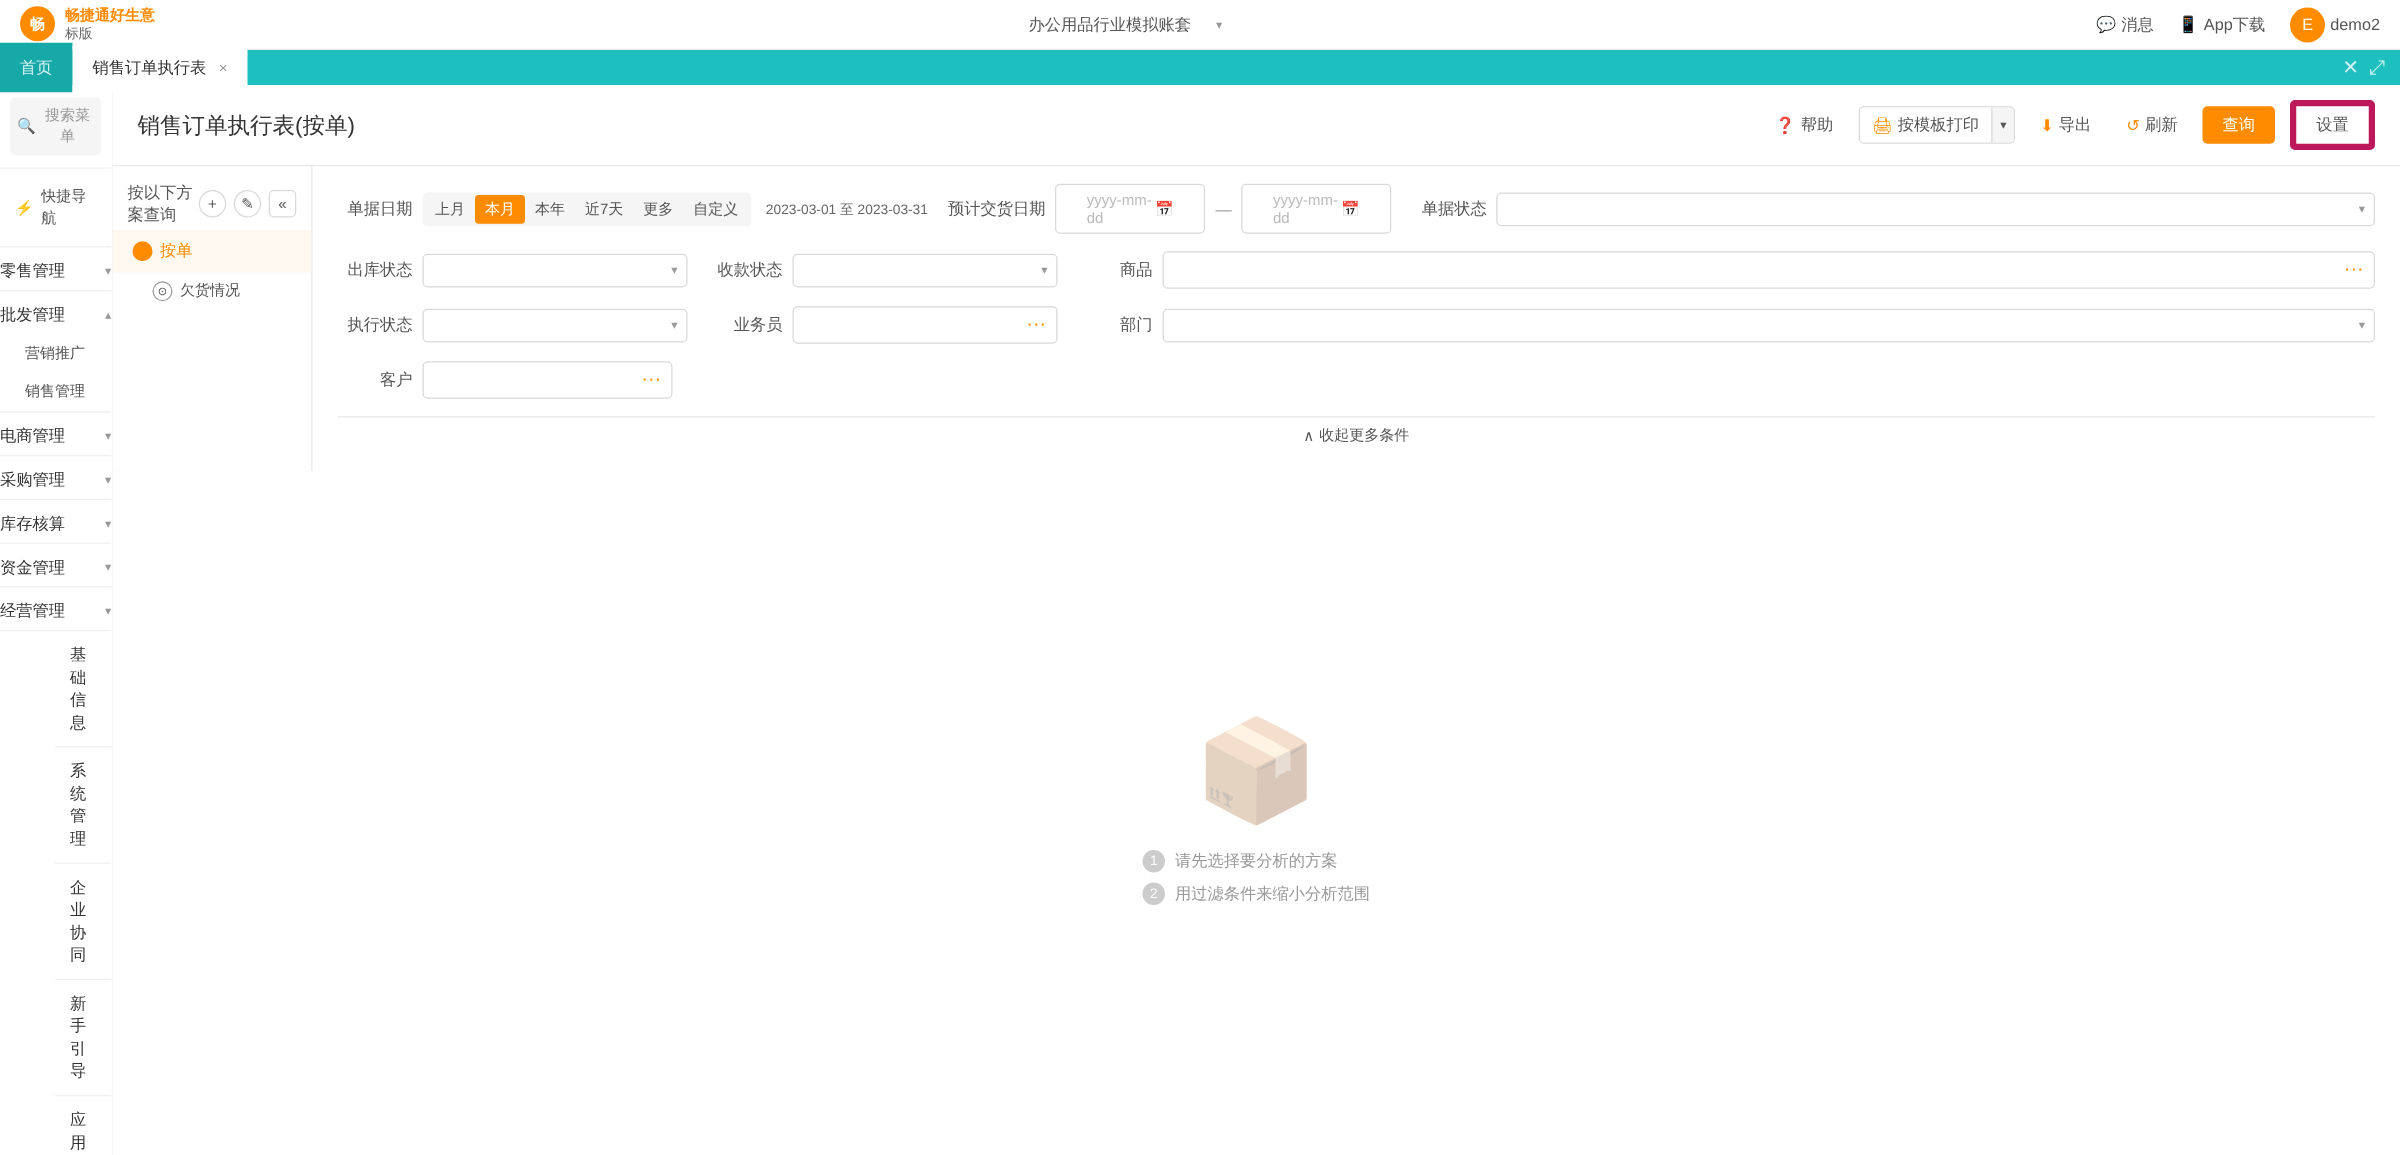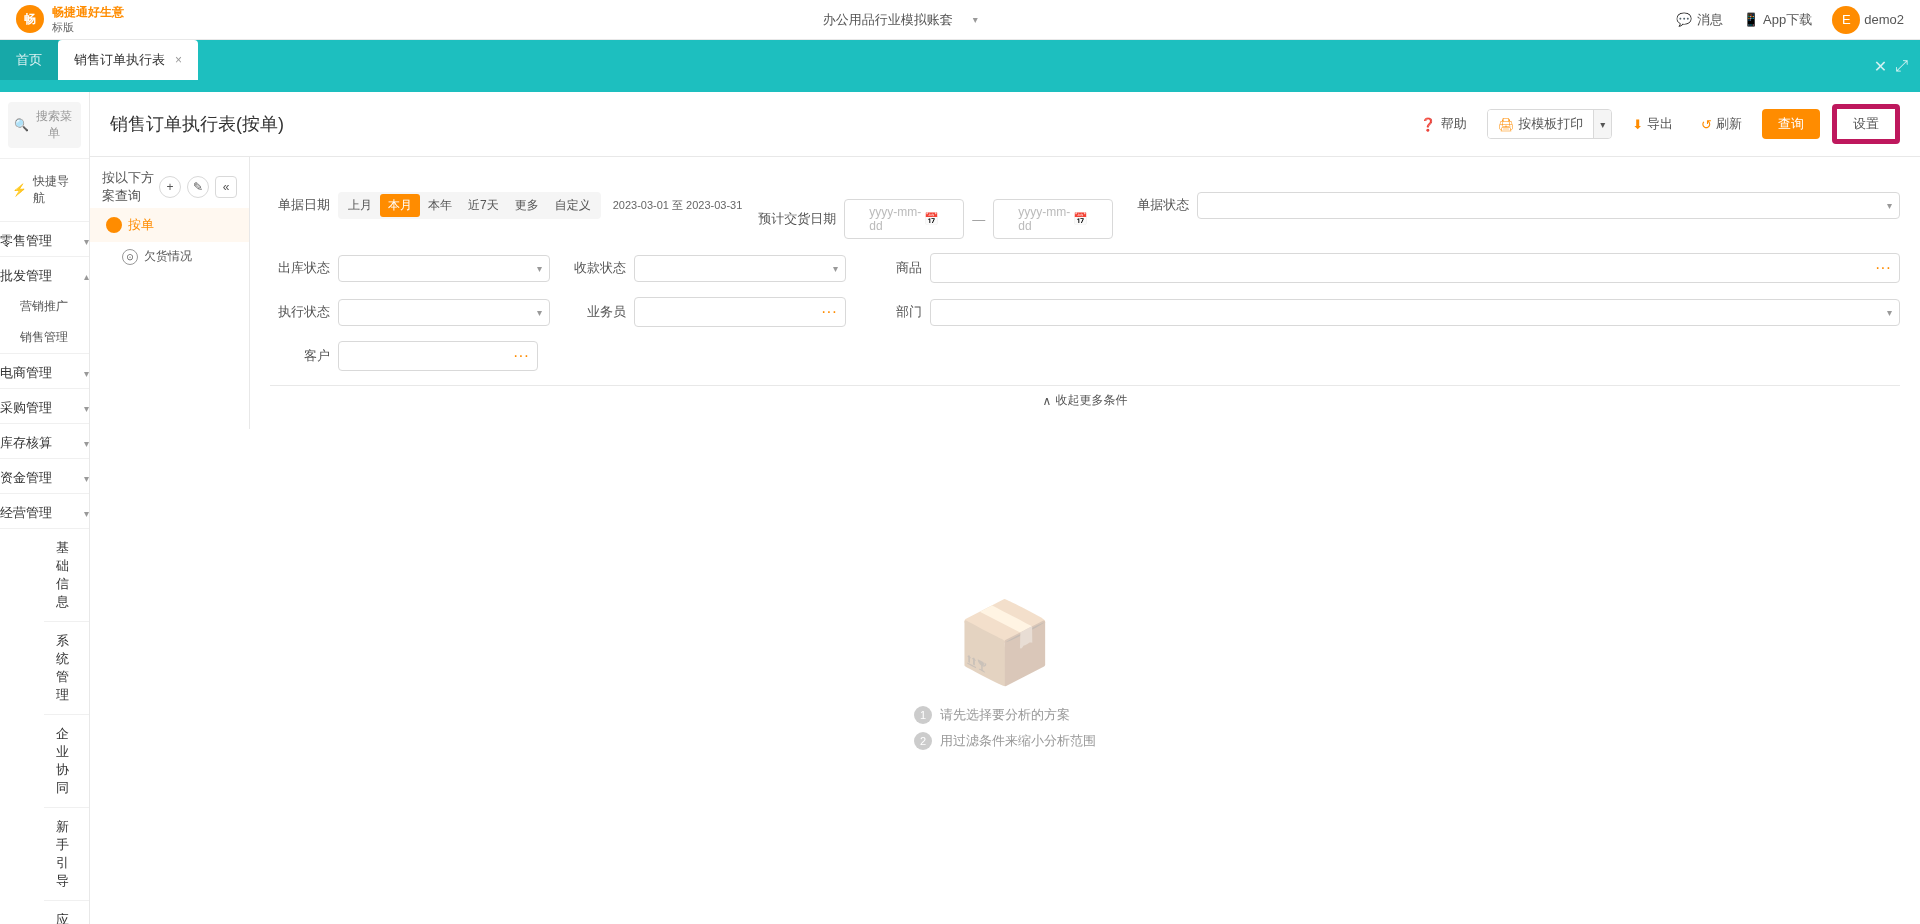--- a/index.html
+++ b/index.html
@@ -21,23 +21,24 @@
     .logo-text { font-size: 11px; color: #666; line-height: 1.3; }
     .logo-text .brand { color: #ff8c00; font-weight: bold; font-size: 12px; }
     .header-center { color: #555; font-size: 13px; display: flex; align-items: center; gap: 20px; }
     .header-center .arrow { color: #999; font-size: 10px; }
     .header-right { display: flex; align-items: center; gap: 20px; }
     .header-btn { display: flex; align-items: center; gap: 4px; color: #555; font-size: 13px; cursor: pointer; }
     .avatar { width: 28px; height: 28px; border-radius: 50%; background: #ff8c00; display: flex; align-items: center; justify-content: center; color: #fff; font-size: 12px; overflow: hidden; }
 
     
     .tab-bar {
-      height: 52px;
+      height: 28px;
       background: #1dbfbf;
       display: flex;
+      align-items: center;
       padding: 0;
       flex-shrink: 0;
     }
     .tab-item {
       height: 40px;
       padding: 0 16px;
       display: flex;
       align-items: center;
       cursor: pointer;
       color: rgba(255,255,255,0.85);
@@ -361,21 +362,21 @@
               <div class="date-tab">上月</div>
               <div class="date-tab active">本月</div>
               <div class="date-tab">本年</div>
               <div class="date-tab">近7天</div>
               <div class="date-tab">更多</div>
               <div class="date-tab">自定义</div>
             </div>
             <span style="font-size:11px;color:#666;margin-left:4px;">2023-03-01 至 2023-03-31</span>
           </div>
 
-          <div class="filter-field" style="min-width:340px;margin-top:28px;">
+          <div class="filter-field" style="min-width:340px;">
             <span class="filter-label">预计交货日期</span>
             <div class="date-input">
               <span style="color:#bbb;font-size:12px;">yyyy-mm-dd</span>
               <span class="cal-icon">📅</span>
             </div>
             <span class="date-sep">—</span>
             <div class="date-input">
               <span style="color:#bbb;font-size:12px;">yyyy-mm-dd</span>
               <span class="cal-icon">📅</span>
             </div>

